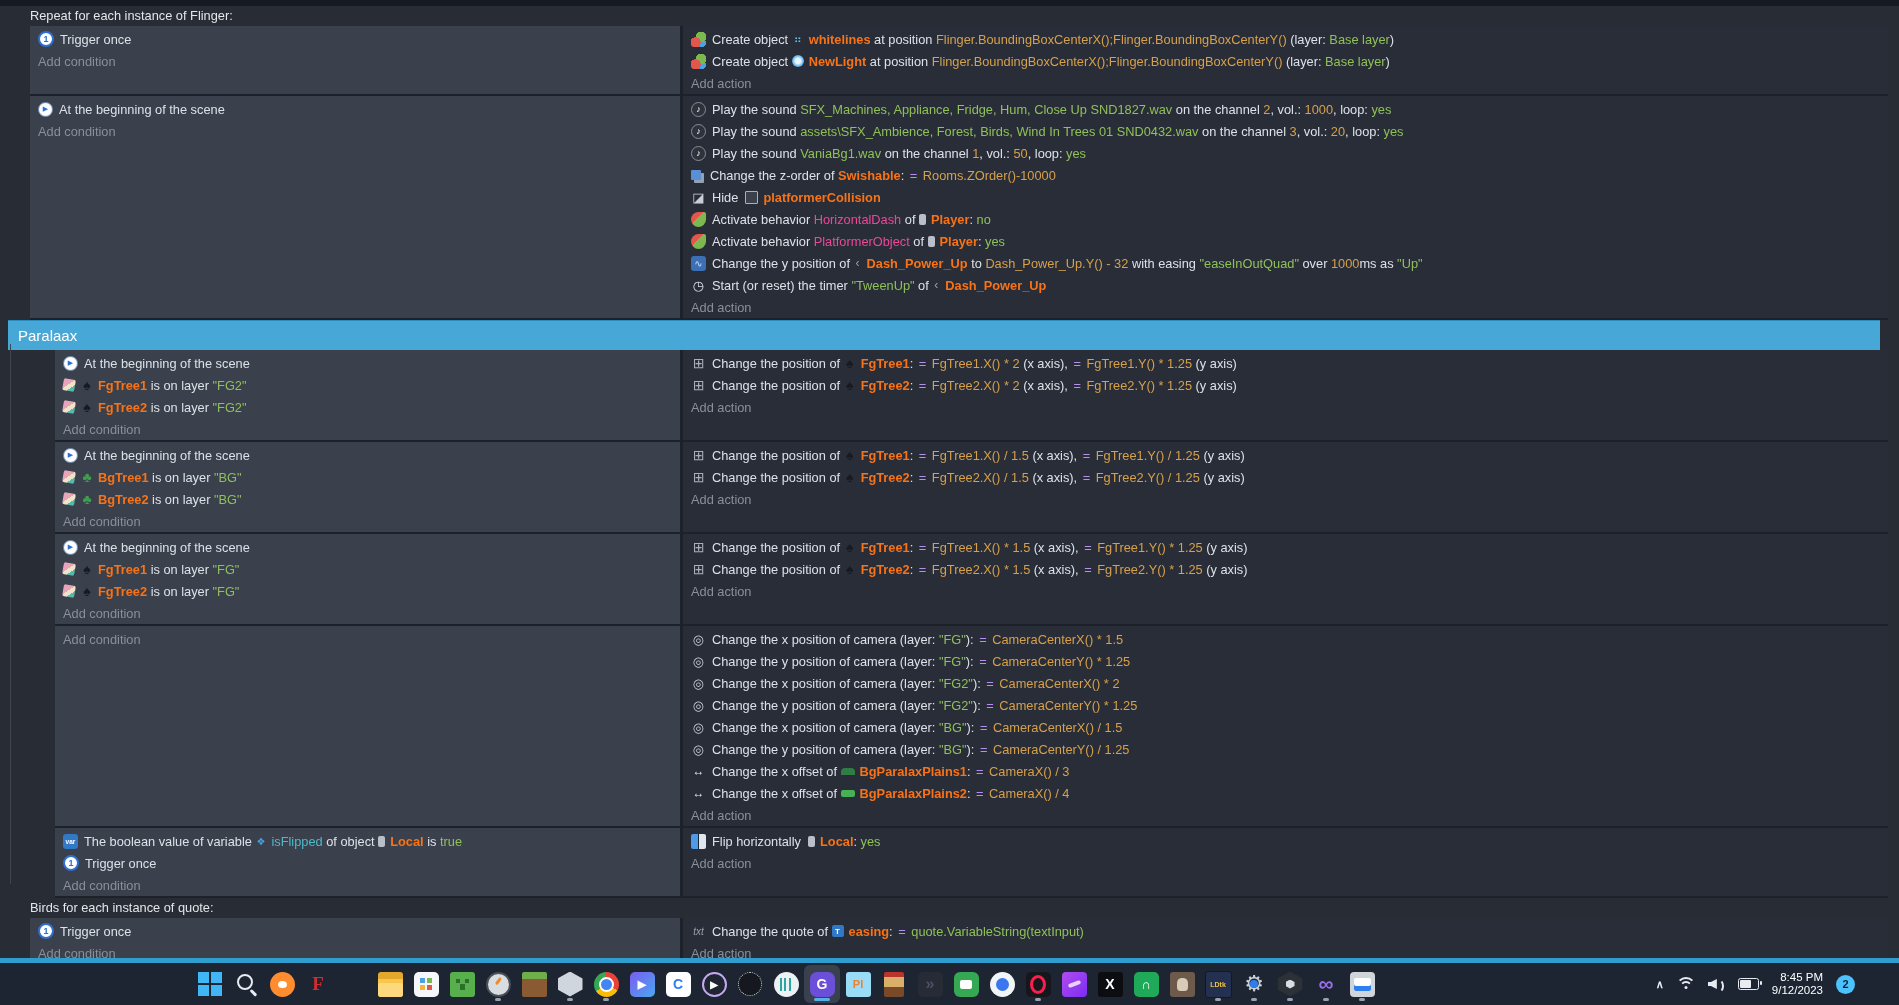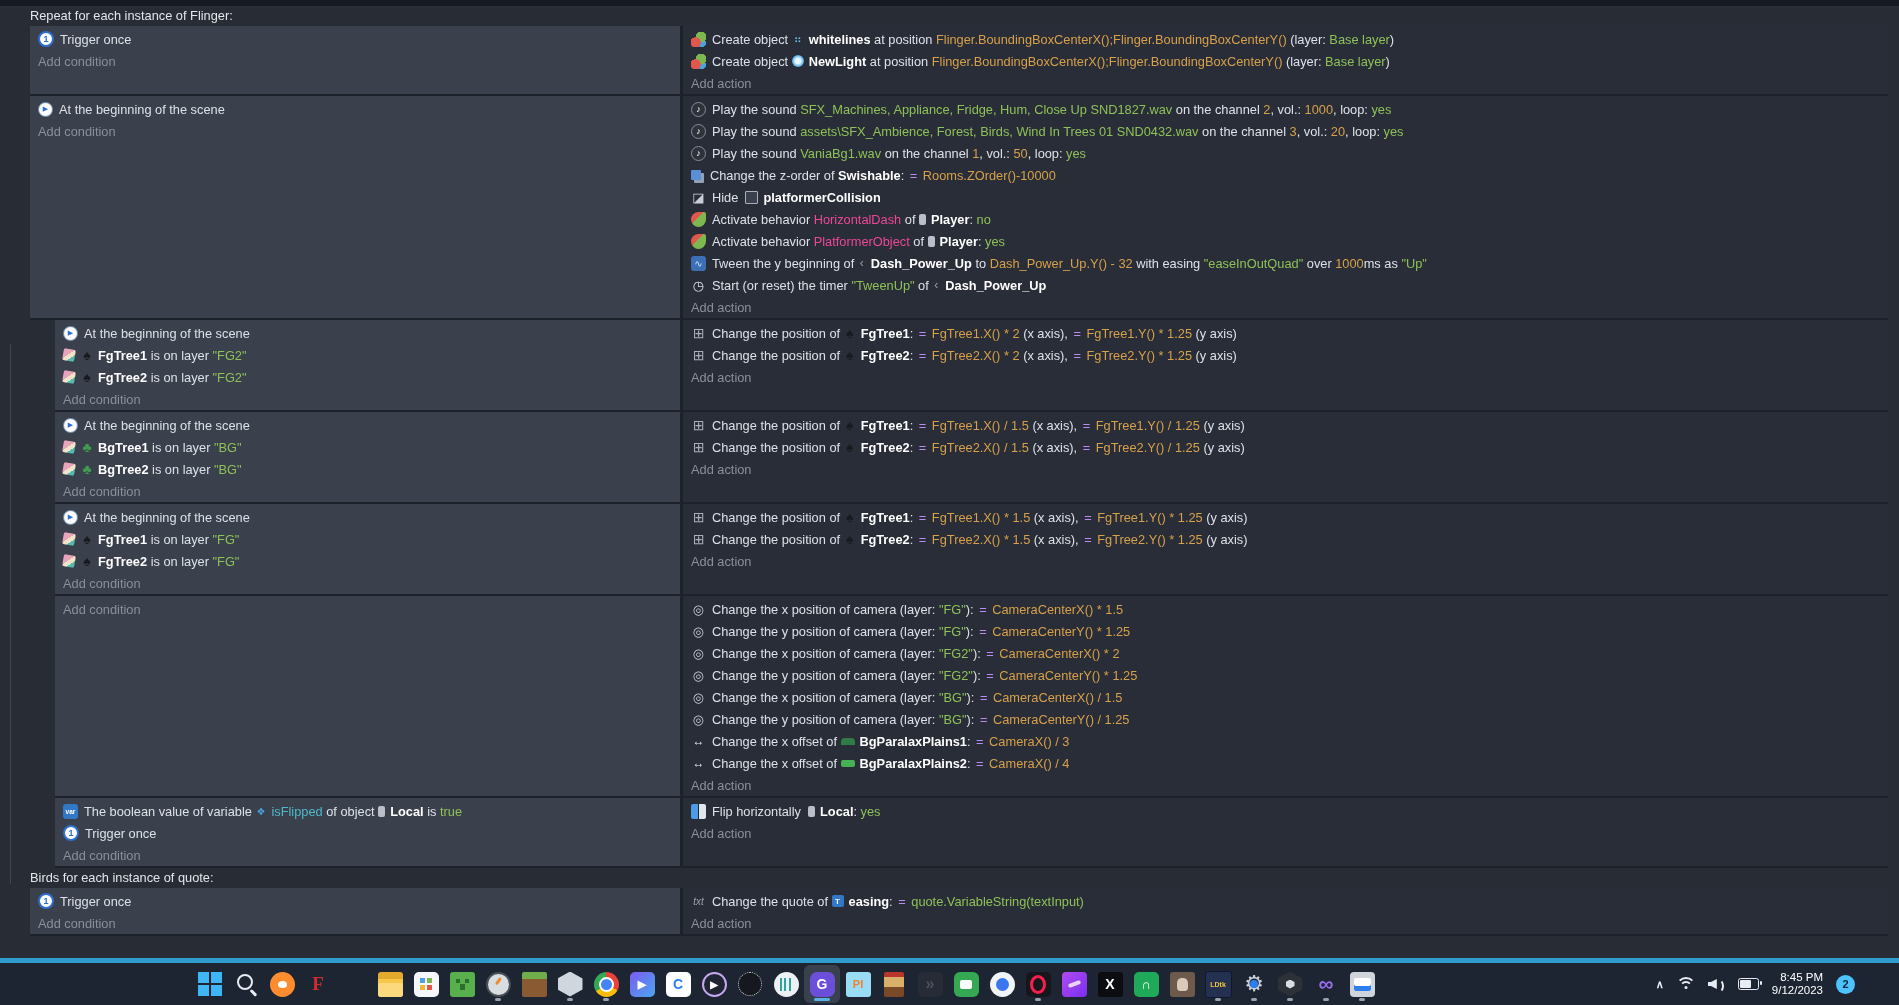--- a/index.html
+++ b/index.html
@@ -7,21 +7,21 @@
     background:#272c35;font-family:"Liberation Sans",sans-serif;padding-left:10px;}
   #topstrip{position:absolute;top:0;left:0;width:100%;height:6px;background:#161b23;}
   #sheet{position:absolute;top:6px;left:0;width:1891px;height:952px;overflow:hidden;}
   .repeat-header{height:20px;line-height:20px;padding-left:30px;color:#e3e6ea;font-size:12.8px;white-space:nowrap;}
   .group-bar{height:30px;margin-left:8px;width:1872px;background:#47a8d8;display:flex;align-items:center;box-sizing:border-box;border-top:1px solid #2d8cbd;}
   .group-label{color:#fff;font-size:15px;padding-left:10px;}
   .event-row{display:flex;box-sizing:border-box;border-bottom:2px solid #1d2129;}
   .cond-panel{background:#3a404c;box-sizing:border-box;border-right:3px solid #1d2129;padding-top:2px;flex:none;}
   .act-panel{background:#282d37;flex:1;padding-top:2px;min-width:0;}
   .line{display:flex;align-items:center;height:22px;padding-left:8px;white-space:nowrap;font-size:12.8px;overflow:hidden;}
-  .s-w{color:#dde1e8;} .s-o{color:#ffffff;font-weight:bold;} .s-e{color:#d7a04b;text-align:center;}
+  .s-w{color:#dde1e8;} .s-o{color:#f97316;font-weight:bold;} .s-e{color:#d7a04b;text-align:center;}
   .s-s{color:#8fc158;} .s-q{color:#b98ef2;padding:0 2px;} .s-v{color:#4fb8c9;}
   .s-b{color:#ec4899;} .s-g{color:#8a909b;}
   .seg{white-space:pre;}
   
   .ic{flex:none;width:15px;height:15px;margin-right:6px;display:inline-flex;align-items:center;justify-content:center;font-size:10px;border-radius:3px;}
   .ic-trigger-once{background:#fff;border:2px solid #2e6fd0;border-radius:50%;width:12px;height:12px;color:#2e6fd0;font-weight:bold;font-size:9px;}
   .ic-scene-begin{background:radial-gradient(circle,#ffffff 55%,#cfe3f7);border-radius:50%;color:#2b6fd4;font-size:7px;border:1px solid #7e99b8;width:13px;height:13px;}
   .ic-create-object{background:radial-gradient(circle at 30% 70%,#e2574c 0 34%,transparent 36%),radial-gradient(circle at 68% 32%,#7cb84f 0 36%,transparent 38%),radial-gradient(circle at 72% 74%,#4aa3e0 0 26%,transparent 28%);}
   .ic-sound{background:#2d323b;border:1px solid #868d98;border-radius:50%;color:#fff;font-size:9px;width:13px;height:13px;}
   .ic-zorder{width:10px;height:10px;background:#5a8fd6;border-radius:1px;box-shadow:3px 3px 0 0 #93a1b5;margin-right:9px;}
@@ -245,21 +245,21 @@
             <span class="seg s-w">Activate behavior </span>
             <span class="seg s-b">PlatformerObject</span>
             <span class="seg s-w"> of </span>
             <span class="th th-player"></span>
             <span class="seg s-o">Player</span>
             <span class="seg s-w">: </span>
             <span class="seg s-s">yes</span>
           </div>
           <div class="line">
             <span class="ic ic-tween">∿</span>
-            <span class="seg s-w">Tween the y beginning of </span>
+            <span class="seg s-w">Change the y position of </span>
             <span class="th th-dash">‹</span>
             <span class="seg s-o">Dash_Power_Up</span>
             <span class="seg s-w"> to </span>
             <span class="seg s-e">Dash_Power_Up.Y() - 32</span>
             <span class="seg s-w"> with easing </span>
             <span class="seg s-s">"easeInOutQuad"</span>
             <span class="seg s-w"> over </span>
             <span class="seg s-e">1000</span>
             <span class="seg s-w">ms as </span>
             <span class="seg s-s">"Up"</span>
@@ -269,20 +269,23 @@
             <span class="seg s-w">Start (or reset) the timer </span>
             <span class="seg s-s">"TweenUp"</span>
             <span class="seg s-w"> of </span>
             <span class="th th-dash">‹</span>
             <span class="seg s-o">Dash_Power_Up</span>
           </div>
           <div class="line">
             <span class="s-g seg">Add action</span>
           </div>
         </div>
+      </div>
+      <div class="group-bar">
+        <span class="group-label">Paralaax</span>
       </div>
       <div class="event-row" style="margin-left: 55px; width: 1833px; min-height: 88px;">
         <div class="cond-panel" style="width: 628px;">
           <div class="line">
             <span class="ic ic-scene-begin">▶</span>
             <span class="seg s-w">At the beginning of the scene</span>
           </div>
           <div class="line">
             <span class="ic ic-layer-check"></span>
             <span class="th th-tree-dark">♠</span>

